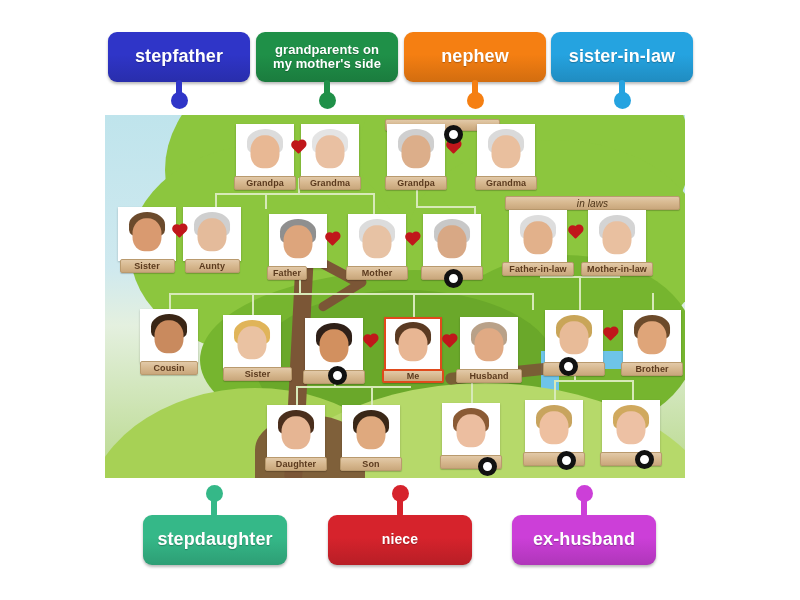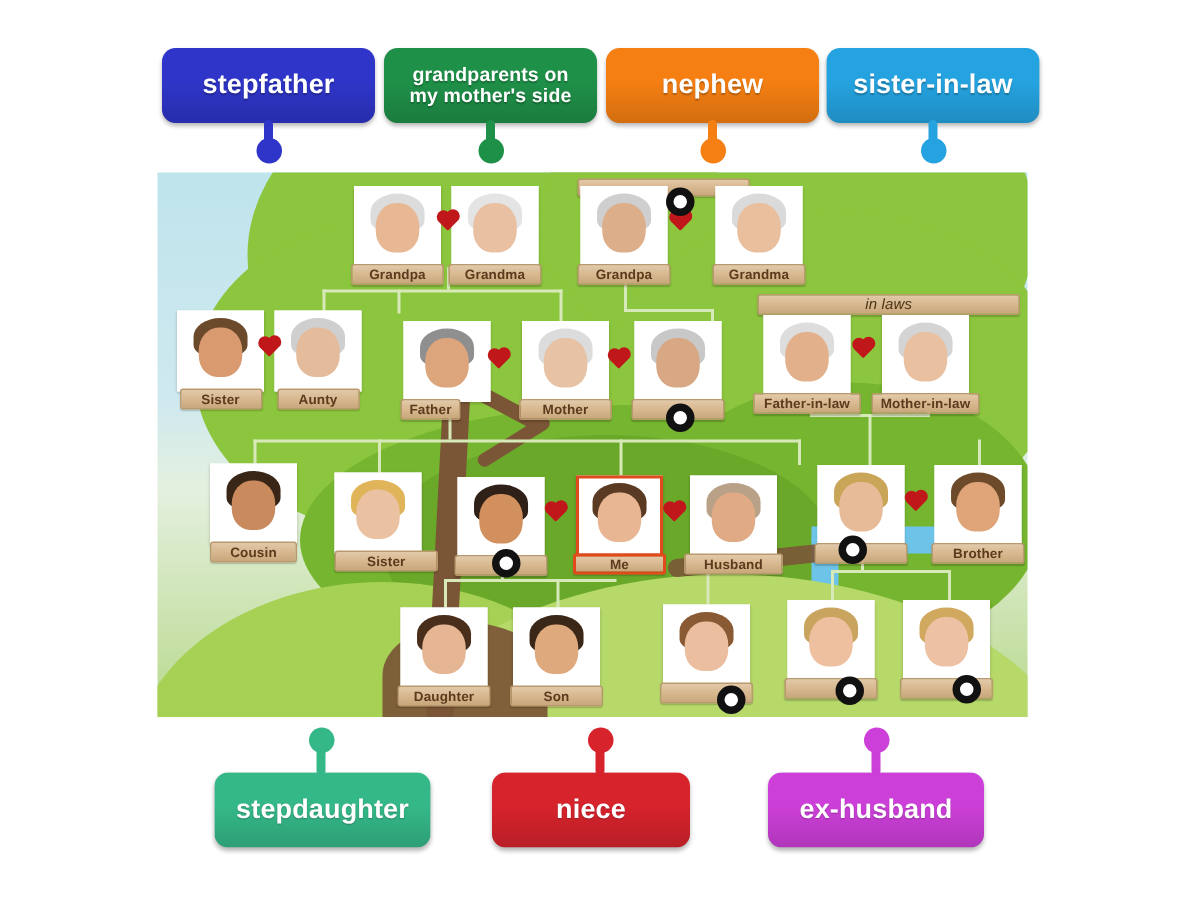--- a/index.html
+++ b/index.html
@@ -452,21 +452,21 @@
       <div class="chip" style="left: 551px; top: 32px; width: 142px; height: 50px; background: linear-gradient(rgb(37, 163, 224) 0%, rgb(37, 163, 224) 45%, rgba(0, 0, 0, 0.14) 100%), rgb(37, 163, 224); font-size: 18px;">
         <span class="chip-text">sister-in-law</span>
       </div>
       <div class="pin" style="left: 619px; top: 80px; height: 25px; background: rgb(37, 163, 224);"></div>
       <div class="knob" style="left: 613.5px; top: 92px; background: rgb(37, 163, 224);"></div>
       <div class="chip" style="left: 143px; top: 515px; width: 144px; height: 50px; background: linear-gradient(rgb(53, 184, 136) 0%, rgb(53, 184, 136) 45%, rgba(0, 0, 0, 0.14) 100%), rgb(53, 184, 136); font-size: 18px;">
         <span class="chip-text">stepdaughter</span>
       </div>
       <div class="pin" style="left: 211px; top: 489px; height: 28px; background: rgb(53, 184, 136);"></div>
       <div class="knob" style="left: 205.5px; top: 485px; background: rgb(53, 184, 136);"></div>
-      <div class="chip" style="left: 328px; top: 515px; width: 132px; height: 50px; background: linear-gradient(rgb(214, 35, 44) 0%, rgb(214, 35, 44) 45%, rgba(0, 0, 0, 0.14) 100%), rgb(214, 35, 44); font-size: 18px;">
+      <div class="chip" style="left: 328px; top: 515px; width: 144px; height: 50px; background: linear-gradient(rgb(214, 35, 44) 0%, rgb(214, 35, 44) 45%, rgba(0, 0, 0, 0.14) 100%), rgb(214, 35, 44); font-size: 14px;">
         <span class="chip-text">niece</span>
       </div>
       <div class="pin" style="left: 397px; top: 489px; height: 28px; background: rgb(214, 35, 44);"></div>
       <div class="knob" style="left: 391.5px; top: 485px; background: rgb(214, 35, 44);"></div>
       <div class="chip" style="left: 512px; top: 515px; width: 144px; height: 50px; background: linear-gradient(rgb(204, 63, 216) 0%, rgb(204, 63, 216) 45%, rgba(0, 0, 0, 0.14) 100%), rgb(204, 63, 216); font-size: 18px;">
         <span class="chip-text">ex-husband</span>
       </div>
       <div class="pin" style="left: 581px; top: 489px; height: 28px; background: rgb(204, 63, 216);"></div>
       <div class="knob" style="left: 575.5px; top: 485px; background: rgb(204, 63, 216);"></div>
     </div>

